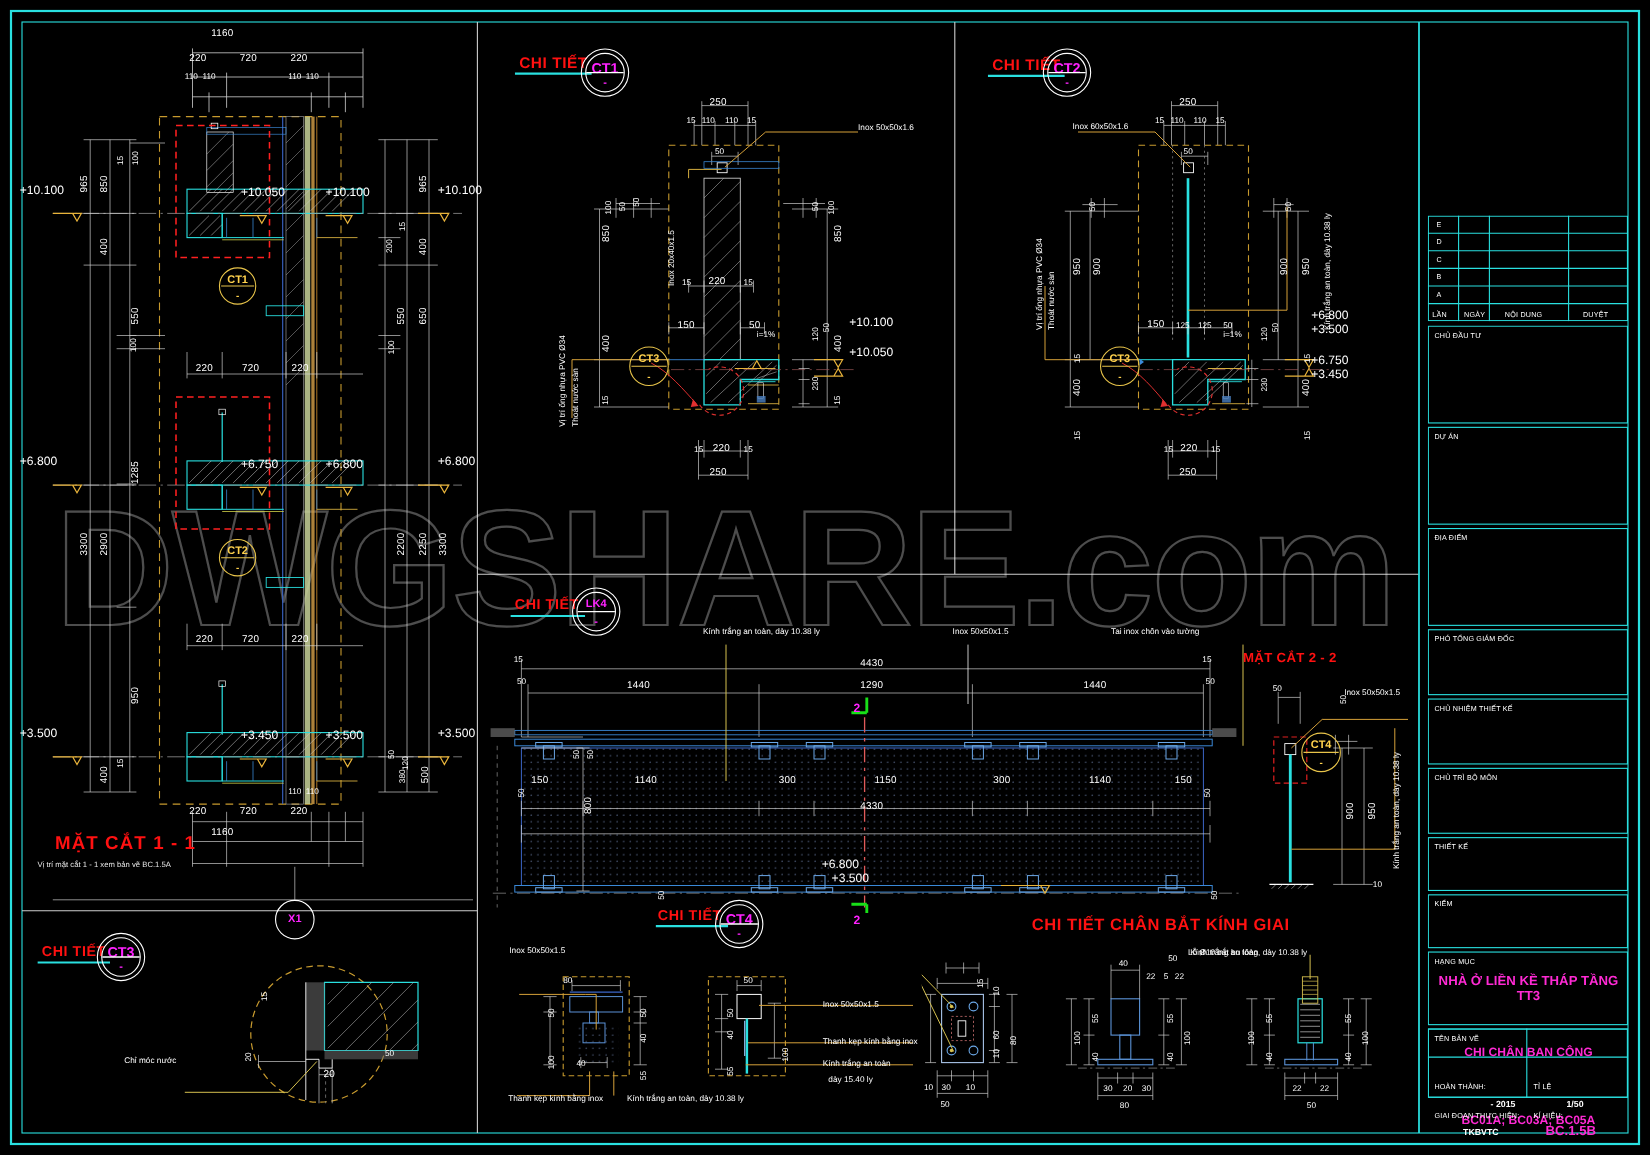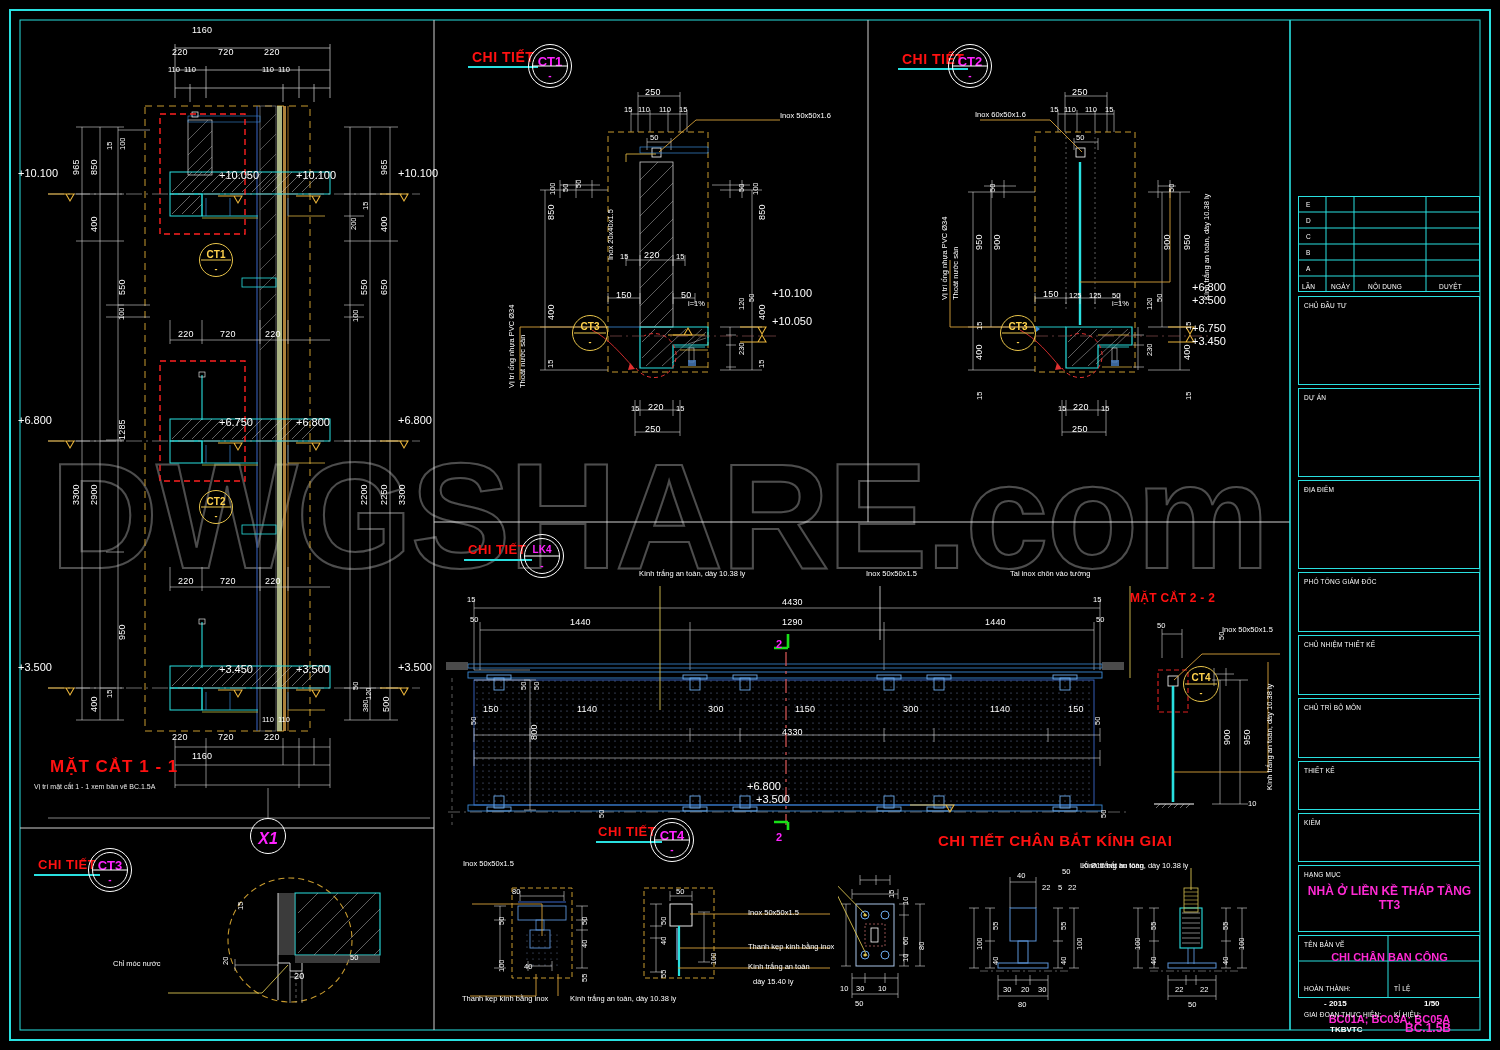--- a/index.html
+++ b/index.html
@@ -354,21 +354,21 @@
 
   <div class="bubble bubble-y" style="left:199px;top:490px;width:34px;height:34px;">
     <div class="bubblelabel ylw" style="top:5px;font-size:10px;">CT2</div>
     <div class="bubblelabel ylw" style="top:20px;font-size:9px;">-</div>
   </div>
   <svg class="abs" style="left:199px;top:490px" width="34" height="34">
       <line x1="2" y1="17" x2="32" y2="17" stroke="#e8c44a" stroke-width="1"></line>
     </svg>
 
   <div class="bubble" style="left:250px;top:818px;width:36px;height:36px;">
-    <div class="bubblelabel mag" style="top:11px;font-size:16px;font-style:italic;">X1</div>
+    <div class="bubblelabel mag" style="top:11px;font-size:10px;">X1</div>
   </div>
 
   <div class="txt ttl-red" style="left:50px;top:758px;font-size:17px;letter-spacing:1px;">MẶT CẮT 1 - 1</div>
   <div class="txt" style="left:34px;top:783px;font-size:7px;color:#e8e8e8;">Vị trí mặt cắt 1 - 1 xem bản vẽ BC.1.5A</div>
 
   <div class="txt ttl-red" style="left:472px;top:50px;font-size:14px;letter-spacing:.5px;">CHI TIẾT</div>
   <svg class="abs" style="left:468px;top:64px" width="70" height="6">
       <line x1="0" y1="3" x2="70" y2="3" stroke="#29e0e0" stroke-width="2"></line>
     </svg>
   <div class="bubble" style="left:528px;top:44px;width:44px;height:44px;"></div>
@@ -1237,21 +1237,21 @@
     <div class="tb-lbl" style="left:1304px;top:819px;">KIỂM</div>
 
     <div class="tb-lbl" style="left:1304px;top:871px;">HẠNG MỤC</div>
     <div class="tb-val-m" style="left:1302px;top:884px;width:175px;text-align:center;">NHÀ Ở LIỀN KỀ THÁP TẦNG TT3</div>
 
     <div class="tb-lbl" style="left:1304px;top:941px;">TÊN BẢN VẼ</div>
     <div class="tb-val-m2" style="left:1302px;top:951px;width:175px;">CHI CHÂN BAN CÔNG</div>
     <div class="tb-val-m2" style="left:1302px;top:965px;width:175px;margin-top:48px;">BC01A; BC03A; BC05A</div>
 
     <div class="tb-lbl" style="left:1304px;top:985px;">HOÀN THÀNH:</div>
-    <div class="tb-val" style="left:1324px;top:999px;">- 2015</div>
+    <div class="tb-val" style="left:1355px;top:999px;">- 2015</div>
     <div class="tb-lbl" style="left:1394px;top:985px;">TỈ LỆ</div>
     <div class="tb-val" style="left:1424px;top:999px;">1/50</div>
 
     <div class="tb-lbl" style="left:1304px;top:1011px;">GIAI ĐOẠN THỰC HIỆN:</div>
     <div class="tb-val" style="left:1330px;top:1025px;">TKBVTC</div>
     <div class="tb-lbl" style="left:1394px;top:1011px;">KÍ HIỆU:</div>
     <div class="tb-val-m" style="left:1405px;top:1021px;">BC.1.5B</div>
   </div>
 
 </div>

